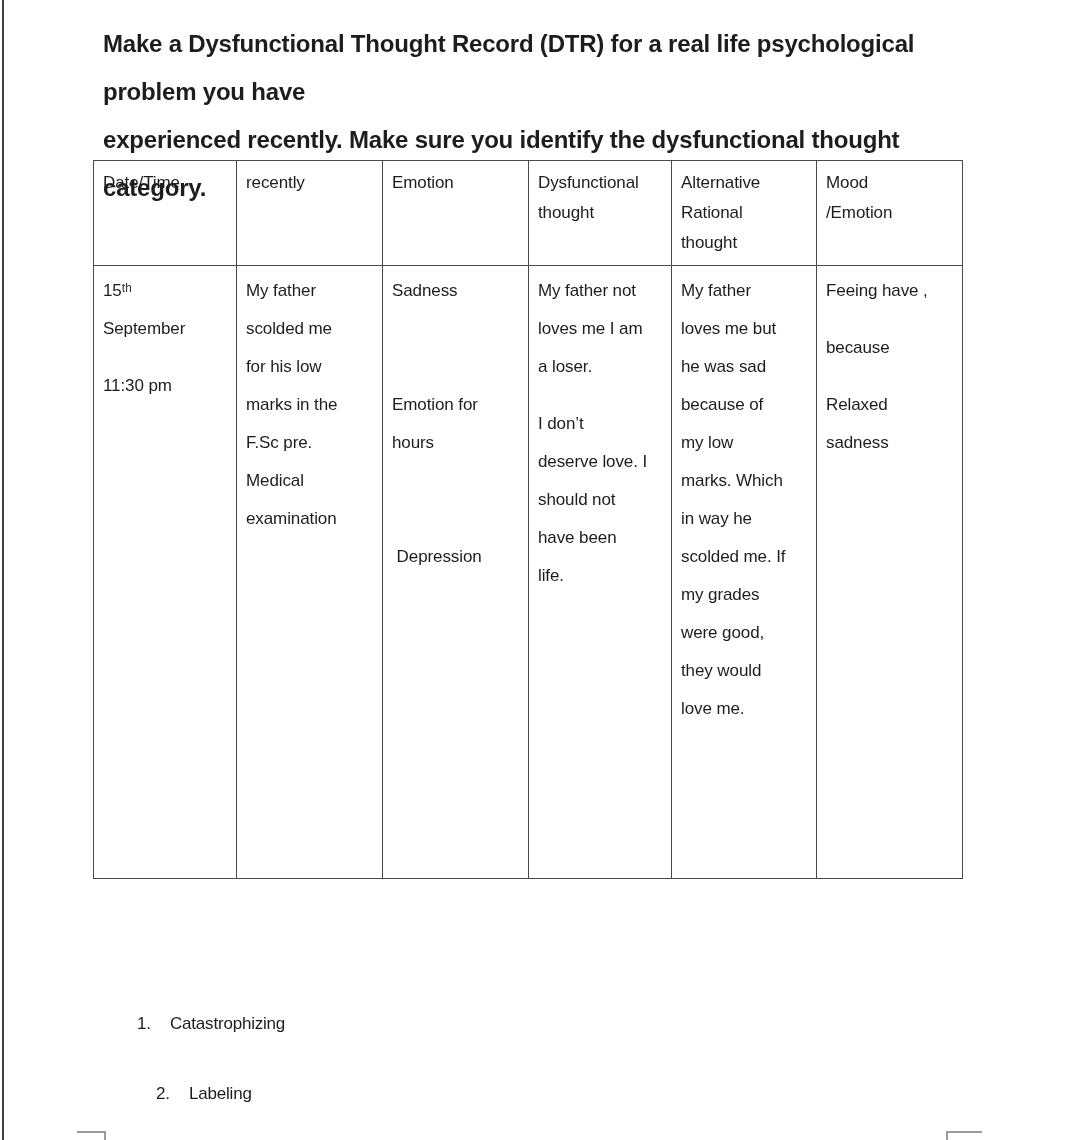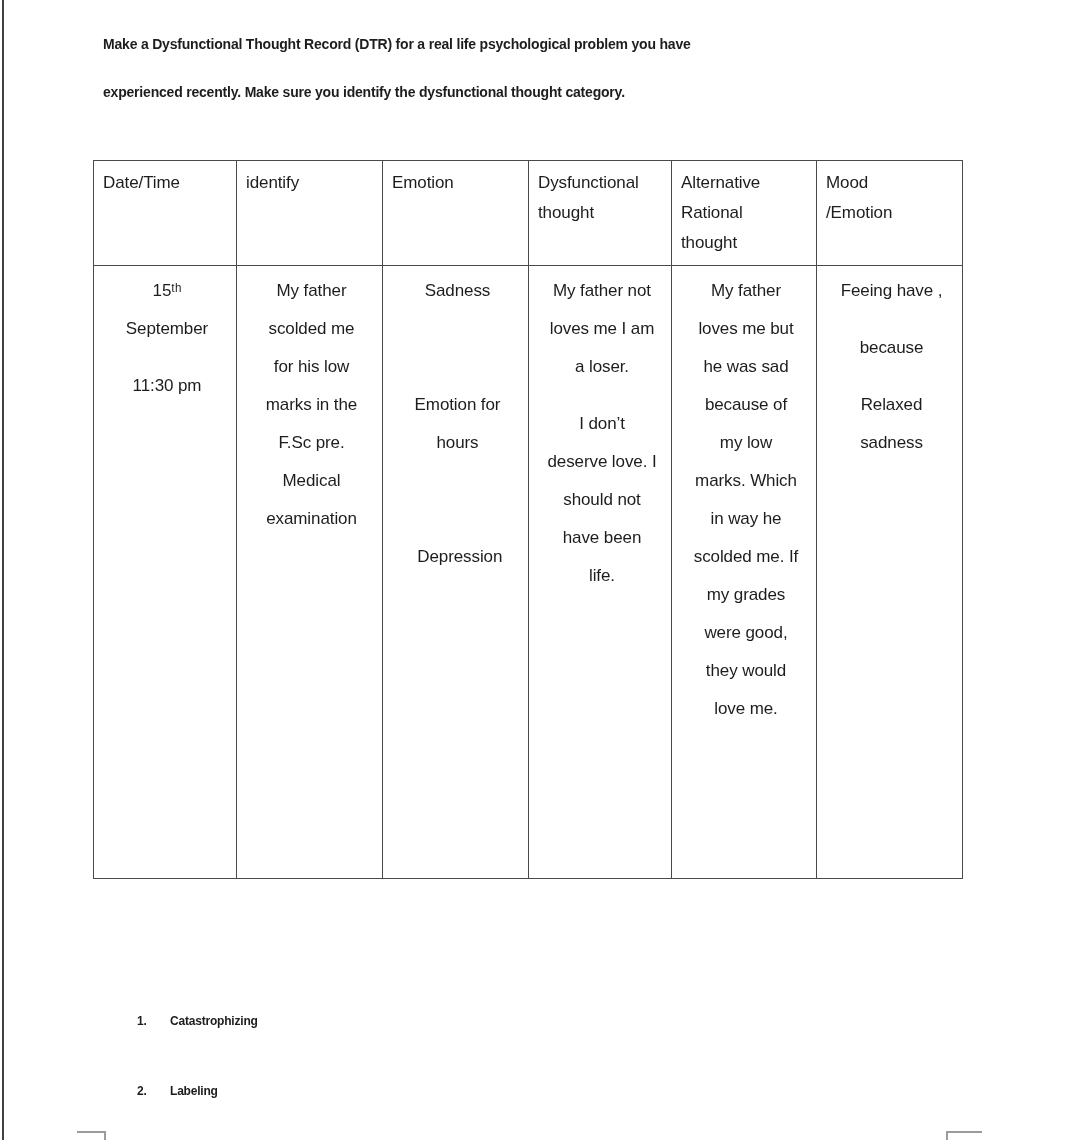--- a/index.html
+++ b/index.html
@@ -19,53 +19,53 @@
   }
   .page { position: relative; width: 1080px; height: 1140px; }
 
   .page-edge {
     position: absolute; left: 2px; top: 0; width: 2px; height: 1140px;
     background: var(--page-edge);
   }
 
   .instruction {
     position: absolute; left: 103px; top: 20px; width: 860px;
-    font-weight: bold; font-size: 14px; line-height: 48px;
+    font-weight: bold; font-size: 24px; line-height: 48px;
     letter-spacing: -0.2px;
   }
 
   table.dtr-table {
     position: absolute; left: 93px; top: 160px; width: 869px;
     border-collapse: collapse; table-layout: fixed;
   }
   .dtr-table th, .dtr-table td {
     border: 1px solid var(--border);
     vertical-align: top; text-align: left;
     font-weight: normal;
     white-space: pre-line;
     padding: 6px 5px 0 9px;
     font-size: 17px;
     letter-spacing: -0.1px;
   }
   .dtr-table tr.header-row { height: 105px; }
   .dtr-table th { line-height: 30px; padding-top: 7px; }
   .dtr-table tr.body-row { height: 613px; }
   .dtr-table td { line-height: 38px; }
-  .cell-para { margin: 0 0 19px 0; min-height: 38px; white-space: pre-line; text-align: center; }
+  .cell-para { margin: 0 0 19px 0; min-height: 38px; white-space: pre-line; }
 
   .category-heading {
     position: absolute; left: 103px; top: 946px;
     font-weight: bold; font-size: 19px; letter-spacing: -0.2px;
   }
   .category-item {
     position: absolute; left: 137px;
-    font-weight: bold; font-size: 12px; letter-spacing: -0.2px;
+    font-weight: normal; font-size: 17px; letter-spacing: -0.2px;
   }
   .category-item.item-1 { top: 1014px; }
-  .category-item.item-2 { top: 1084px; }
+  .category-item.item-2 { top: 1084px; margin-left: 19px; }
   .item-num { display: inline-block; width: 33px; }
 
   .crop-mark { position: absolute; }
   .crop-left {
     left: 77px; top: 1131px; width: 29px; height: 9px;
     border-top: 2px solid var(--crop-mark);
     border-right: 2px solid var(--crop-mark);
   }
   .crop-right {
     left: 946px; top: 1131px; width: 36px; height: 9px;
@@ -90,21 +90,21 @@
       <col style="width:143px">
       <col style="width:146px">
       <col style="width:146px">
       <col style="width:143px">
       <col style="width:145px">
       <col style="width:146px">
     </colgroup>
     <tbody>
         <tr class="header-row">
       <th>Date/Time</th>
-      <th>identify</th>
+      <th>recently</th>
       <th>Emotion</th>
       <th>Dysfunctional
 thought</th>
       <th>Alternative
 Rational
 thought</th>
       <th>Mood
 /Emotion</th>
     </tr>
     <tr class="body-row">

